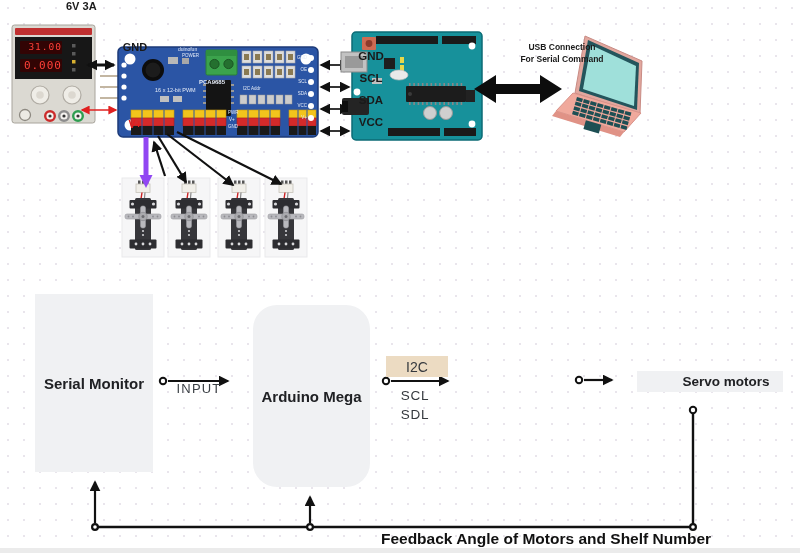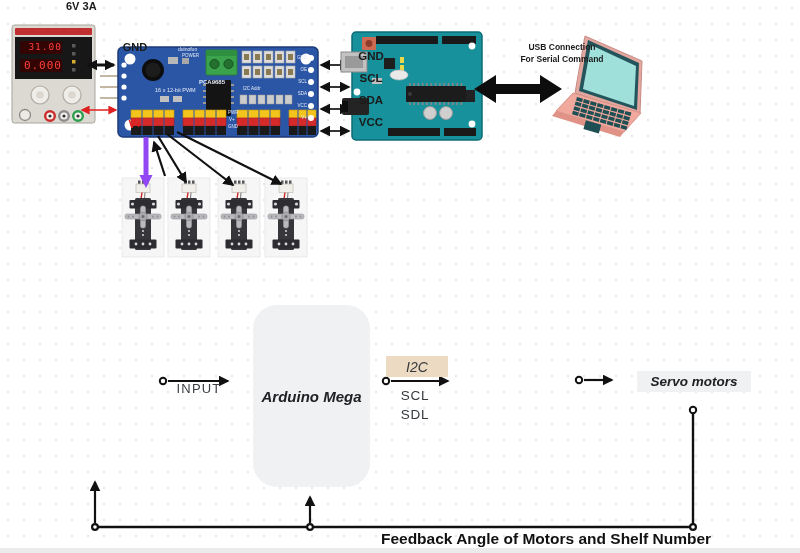--- a/index.html
+++ b/index.html
@@ -9,21 +9,21 @@
     background-image:radial-gradient(#e9e5ec 1px, rgba(0,0,0,0) 1.2px);
     background-size:16px 16px;
     font-family:"Liberation Sans",sans-serif;
   }
   .lbl{position:absolute;color:#1a1a1a;line-height:1.15;white-space:nowrap;}
   .c{text-align:center;}
   .b{font-weight:bold;margin-left:36px;}
   .dbox{
     position:absolute;background:#f0f1f3;color:#202124;
     display:flex;align-items:center;justify-content:center;text-align:center;
-    font-weight:bold;font-family:"Liberation Sans",sans-serif;font-style:italic;
+    font-weight:bold;font-family:"Liberation Sans",sans-serif;
   }
   .seg{
     font-family:"DejaVu Sans Mono",monospace;font-weight:normal;
     color:#ff4038;letter-spacing:1px;text-align:right;
   }
   .silk{color:#e4ebf7;}
   svg{position:absolute;left:0;top:0;}
 </style>
 </head>
 <body>
@@ -384,21 +384,22 @@
 <div class="lbl silk" style="left:294px;top:115px;width:13px;text-align:right;font-size:4.5px;">V+</div>
 
 <div class="lbl b c" style="left:317px;top:50px;width:36px;font-size:11.5px;">GND</div>
 <div class="lbl b c" style="left:317px;top:72px;width:36px;font-size:11.5px;">SCL</div>
 <div class="lbl b c" style="left:317px;top:94px;width:36px;font-size:11.5px;">SDA</div>
 <div class="lbl b c" style="left:317px;top:116px;width:36px;font-size:11.5px;">VCC</div>
 
 <div class="lbl b c" style="left:478px;top:43px;width:96px;font-size:8.5px;">USB Connection</div>
 <div class="lbl b c" style="left:476px;top:55px;width:100px;font-size:8.5px;">For Serial Command</div>
 
+<div class="dbox" style="left:35px;top:294px;width:118px;height:178px;font-size:15px;">Serial Monitor</div>
 <div class="lbl c" style="left:163px;top:362px;width:72px;font-size:13px;color:#3a3f44;letter-spacing:1.2px;margin-top:20px;">INPUT</div>
 <div class="dbox" style="left:253px;top:305px;width:117px;height:182px;font-size:15px;border-radius:24px;">Arduino Mega</div>
 <div class="dbox" style="left:386px;top:356px;width:62px;height:21px;background:#ecdbc2;font-weight:normal;font-size:14px;color:#35393e;">I2C</div>
 <div class="lbl c" style="left:386px;top:388px;width:58px;font-size:13.5px;color:#35393e;letter-spacing:0.8px;">SCL</div>
 <div class="lbl c" style="left:386px;top:407px;width:58px;font-size:13.5px;color:#35393e;letter-spacing:0.8px;">SDL</div>
-<div class="dbox" style="left:637px;top:371px;width:114px;height:21px;font-size:13.5px;">Servo motors</div>
+<div class="dbox" style="left:637px;top:371px;width:114px;height:21px;font-size:13.5px;padding-left:32px;">Servo motors</div>
 <div class="lbl b c" style="left:320px;top:530px;width:380px;font-size:15.5px;color:#111;">Feedback Angle of Motors and Shelf Number</div>
 
 </div>
 
 </body></html>

